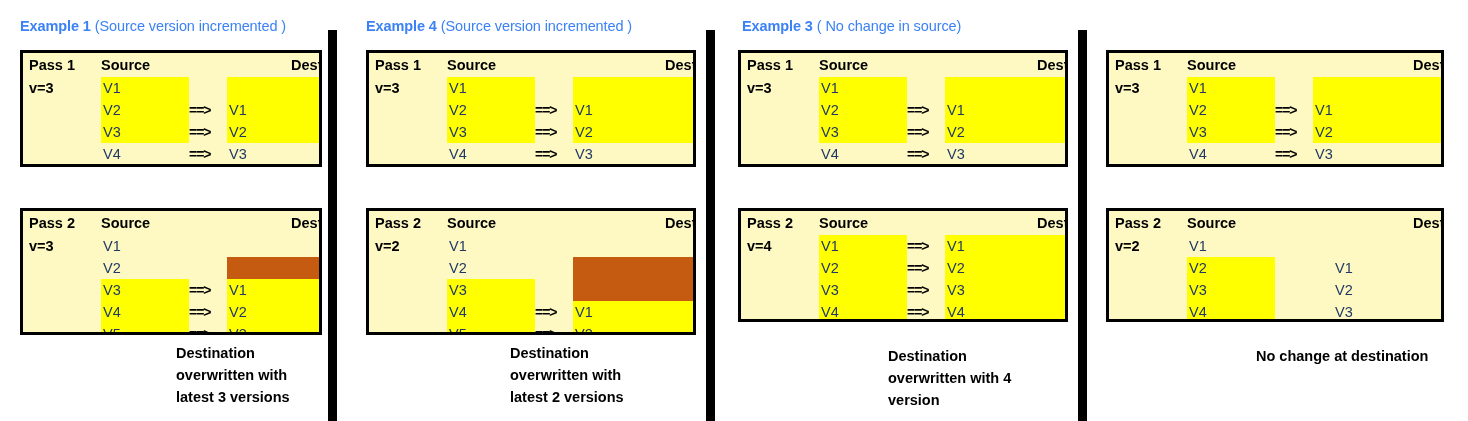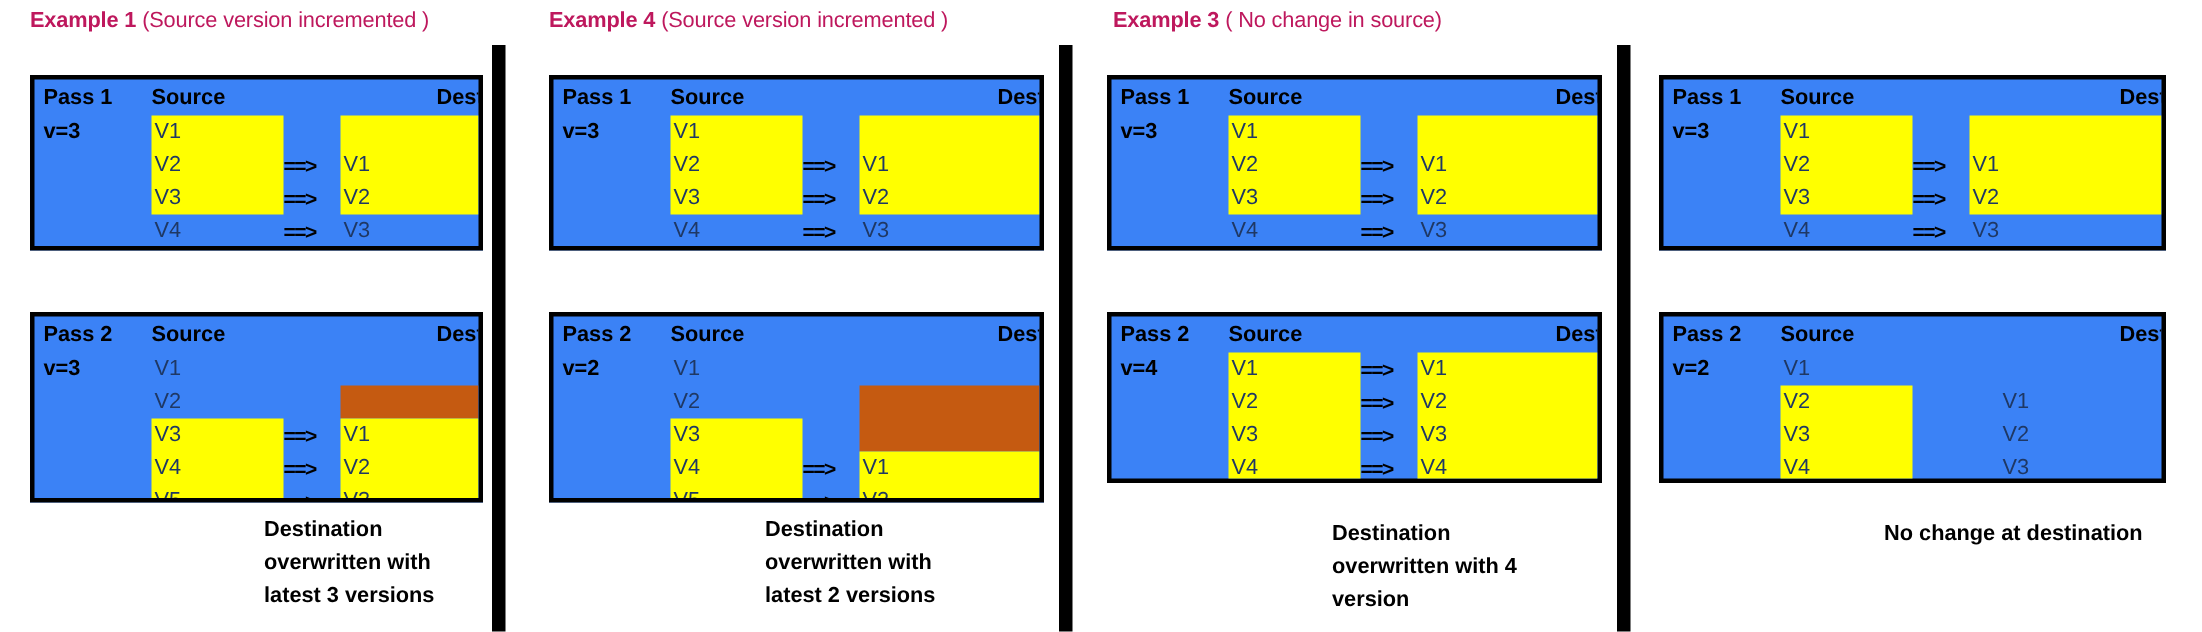--- a/index.html
+++ b/index.html
@@ -30,39 +30,39 @@
   }
   
   .example {
     position: absolute;
     top: 0;
     width: 360px;
     height: 421px;
   }
   .ex-title {
     position: absolute;
-    top: 6px;
+    top: 18px;
     left: 6px;
     white-space: nowrap;
     font-size: 14.5px;
-    color: #be185d;
+    color: #3b82f6;
     letter-spacing: -0.1px;
   }
   .ex-title .t-strong {
     font-weight: bold;
   }
   .ex-title .t-note {
     font-weight: normal;
   }
   
   .pass-box {
     position: absolute;
     border: 3px solid #000000;
     box-sizing: border-box;
-    background: #3b82f6;
+    background: #fef9c3;
     overflow: hidden;
     padding-left: 34px;
   }
   .box-p1 {
     top: 50px;
     height: 117px;
   }
   .box-p2-tall {
     top: 208px;
     height: 127px;

